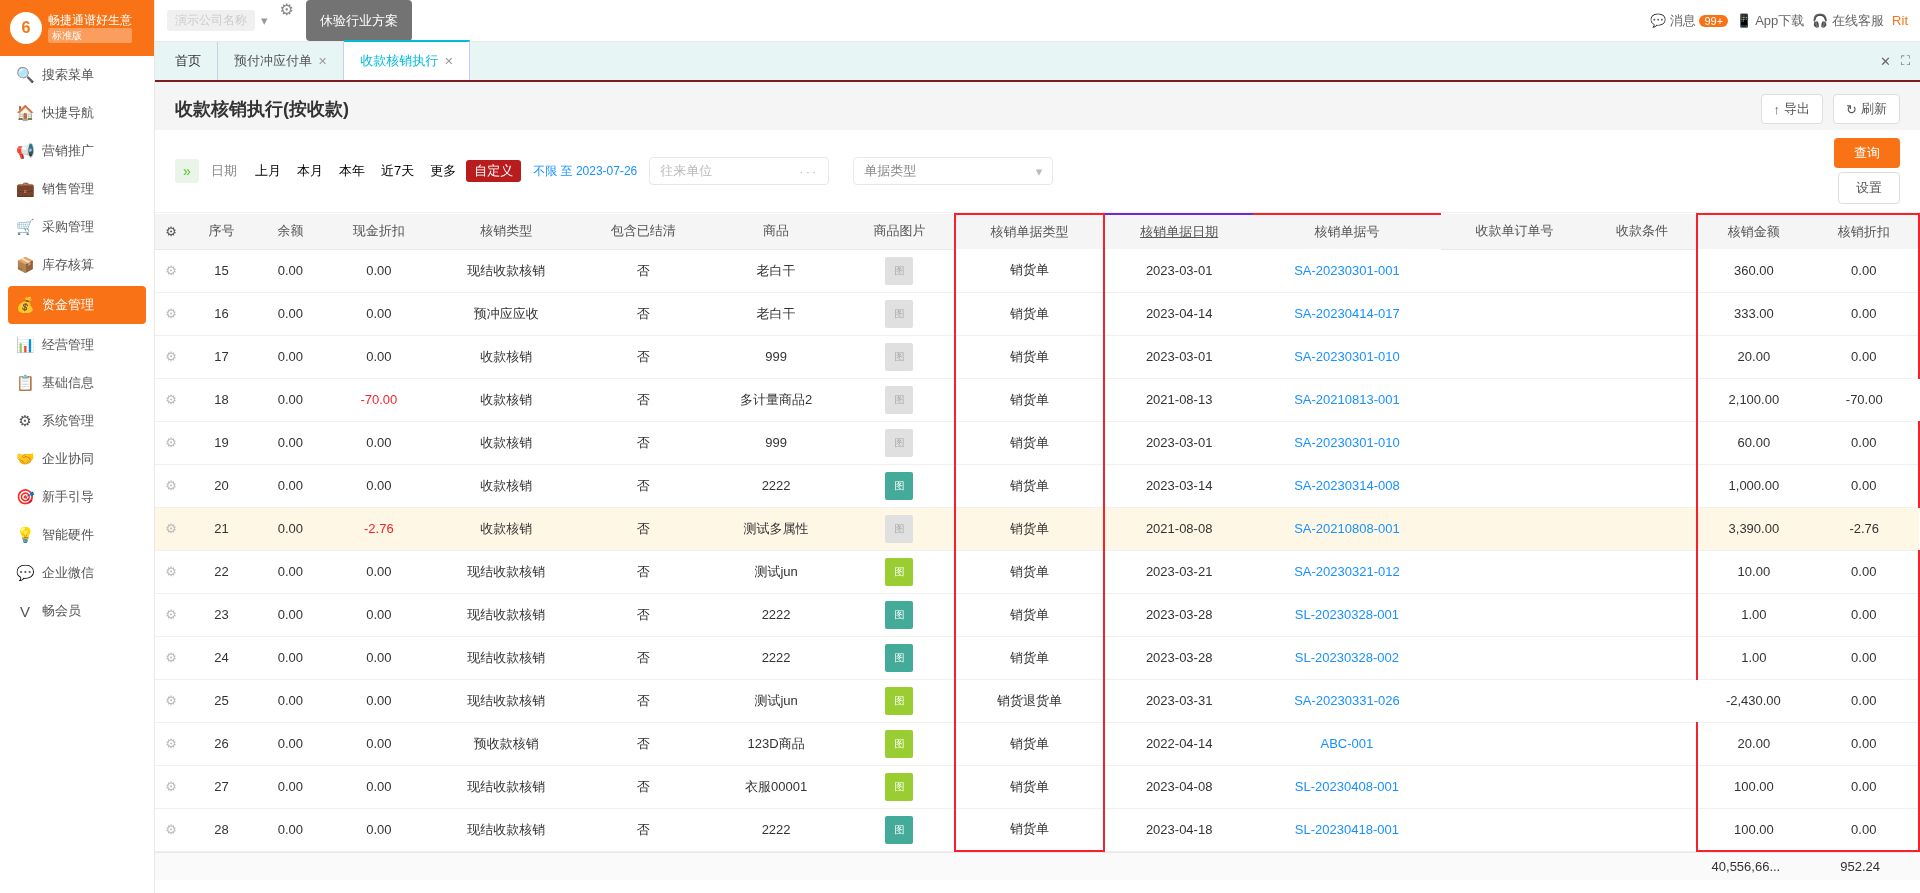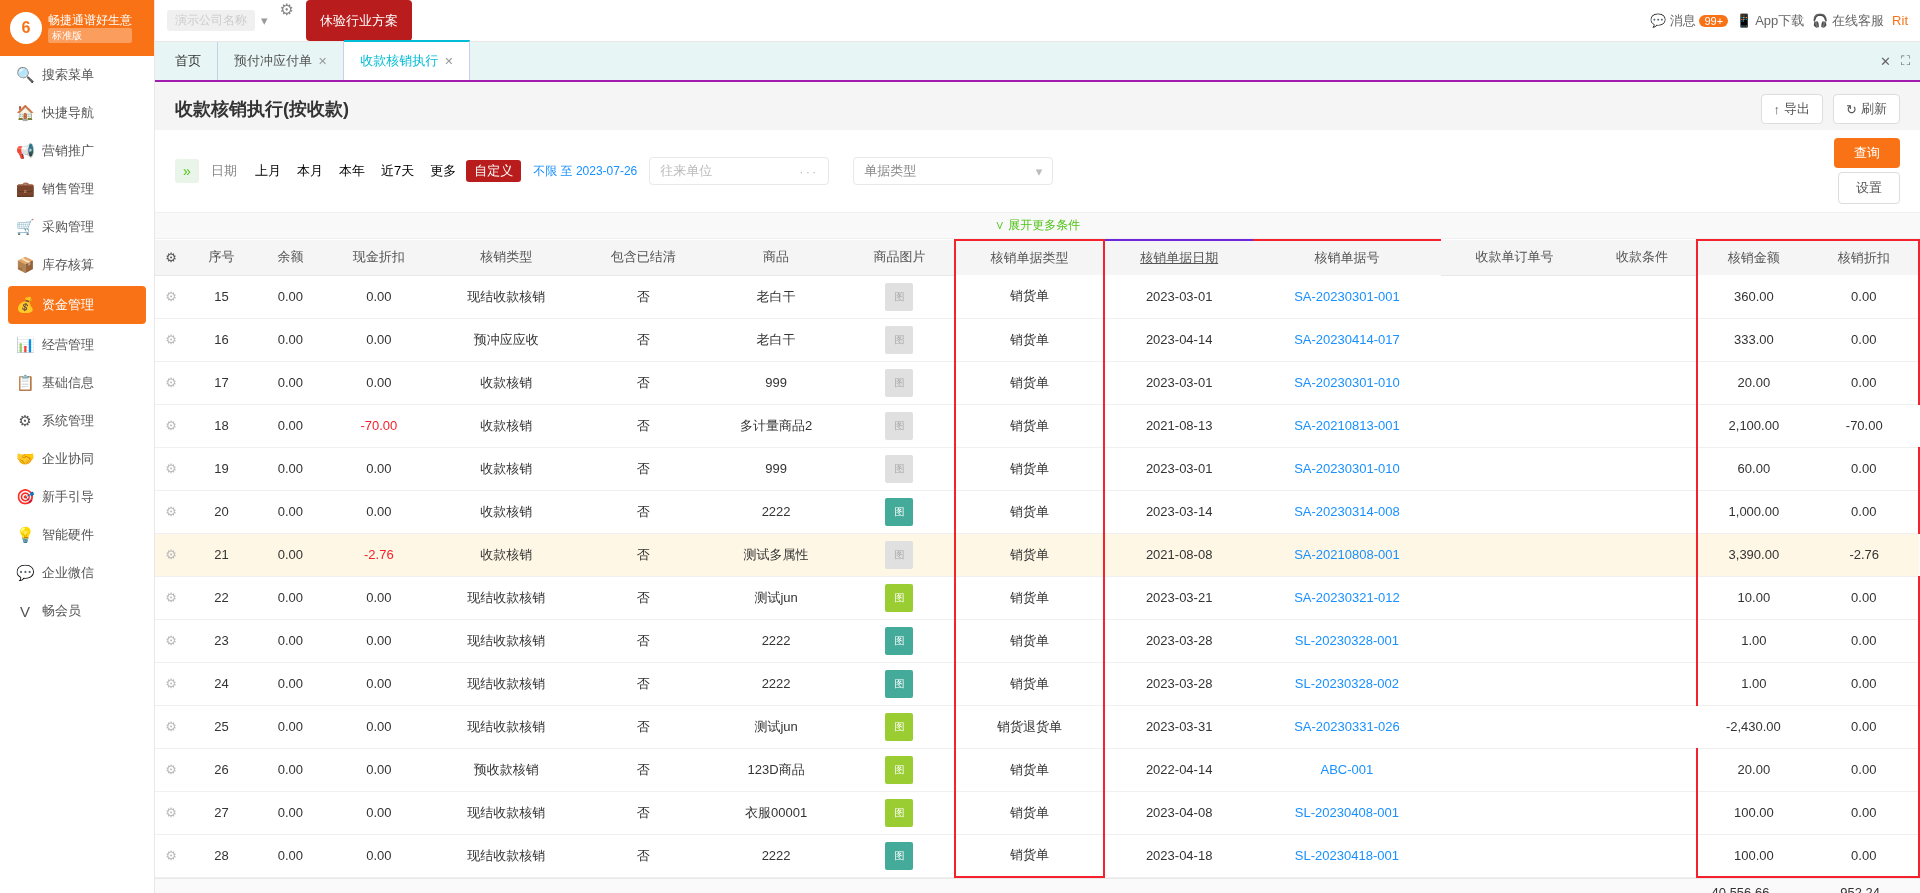--- a/index.html
+++ b/index.html
@@ -16,27 +16,27 @@
     .sidebar-item-icon { width: 18px; text-align: center; font-size: 15px; }
 
     
     .main { flex: 1; display: flex; flex-direction: column; overflow: hidden; }
 
     
     .topbar { height: 42px; background: #fff; border-bottom: 1px solid #e8e8e8; display: flex; padding: 0 12px; gap: 12px; }
     .topbar-company { display: flex; align-items: center; gap: 6px; color: #888; font-size: 13px; }
     .topbar-company-name { color: #ccc; background: #f0f0f0; border-radius: 3px; padding: 2px 8px; font-size: 12px; }
     .topbar-sep { flex: 1; }
-    .topbar-btn { background: #b91c1c; color: #fff; border: none; border-radius: 4px; padding: 5px 14px; font-size: 13px; cursor: pointer; }
+    .topbar-btn { background: #737373; color: #fff; border: none; border-radius: 4px; padding: 5px 14px; font-size: 13px; cursor: pointer; }
     .topbar-actions { display: flex; align-items: center; gap: 8px; color: #666; font-size: 13px; margin-left: 48px; }
     .topbar-badge { background: #f97316; color: #fff; border-radius: 8px; padding: 0 5px; font-size: 11px; }
     .topbar-gear { color: #888; font-size: 16px; cursor: pointer; }
 
     
-    .tabbar { height: 40px; background: #e8f5f5; display: flex; align-items: stretch; border-bottom: 2px solid #a21caf; }
+    .tabbar { height: 40px; background: #e8f5f5; display: flex; align-items: stretch; border-bottom: 2px solid #7f1d1d; }
     .tab { display: flex; align-items: center; padding: 0 16px; gap: 6px; cursor: pointer; font-size: 13px; color: #555; border-right: 1px solid #cce; }
     .tab:first-child { background: transparent; color: #333; padding-left: 20px; font-weight: 500; }
     .tab.active { background: #fff; color: #00bcd4; border-top: 2px solid #00bcd4; margin-top: -2px; }
     .tab-close { color: #999; font-size: 11px; }
     .tab-sep { flex: 1; }
     .tab-window-btns { display: flex; align-items: center; padding: 0 10px; gap: 10px; color: #666; }
 
     
     .page-header { padding: 12px 20px 6px; display: flex; align-items: center; justify-content: space-between; }
     .page-title { font-size: 18px; font-weight: bold; color: #333; }
@@ -250,24 +250,20 @@
         <span style="flex:1"></span>
         <span class="filter-arrow">▾</span>
       </div>
 
       <div style="margin-left:auto; display:flex; flex-direction:column; gap:4px;">
         <button class="filter-query-btn">查询</button>
         <button class="filter-set-btn">设置</button>
       </div>
     </div>
 
-    <div class="expand-bar">
-      <span>∨</span>
-      <span> 展开更多条件</span>
-    </div>
 
     <div class="table-wrap">
       <table>
         <thead>
           <tr>
             <th class="col-settings">
               <span>⚙</span>
             </th>
             <th>序号</th>
             <th>余额</th>

